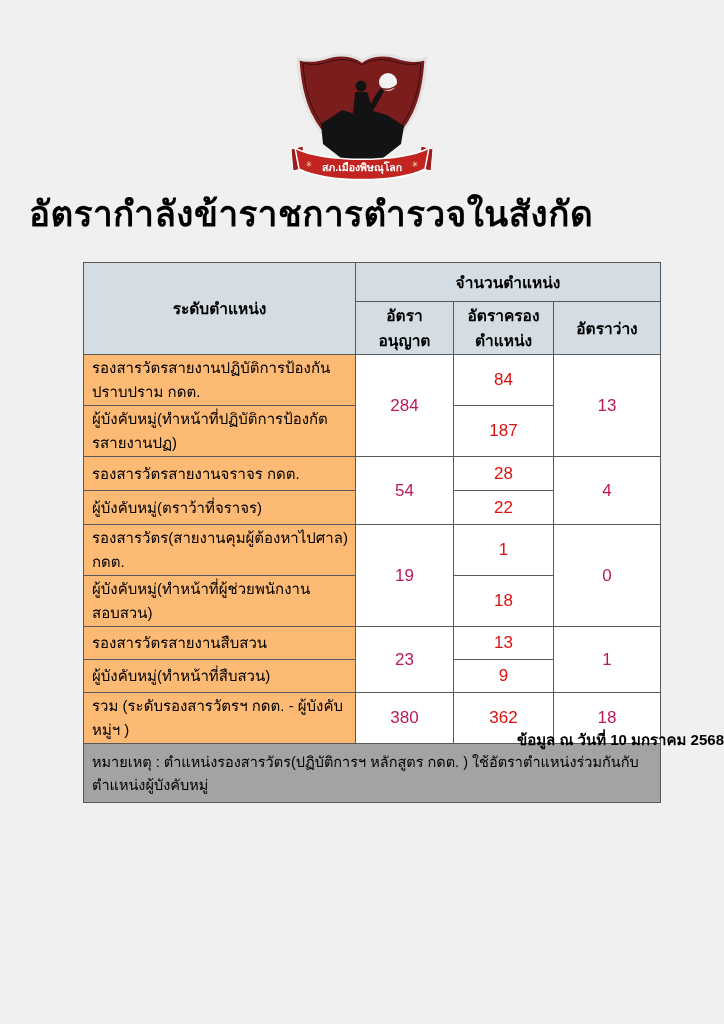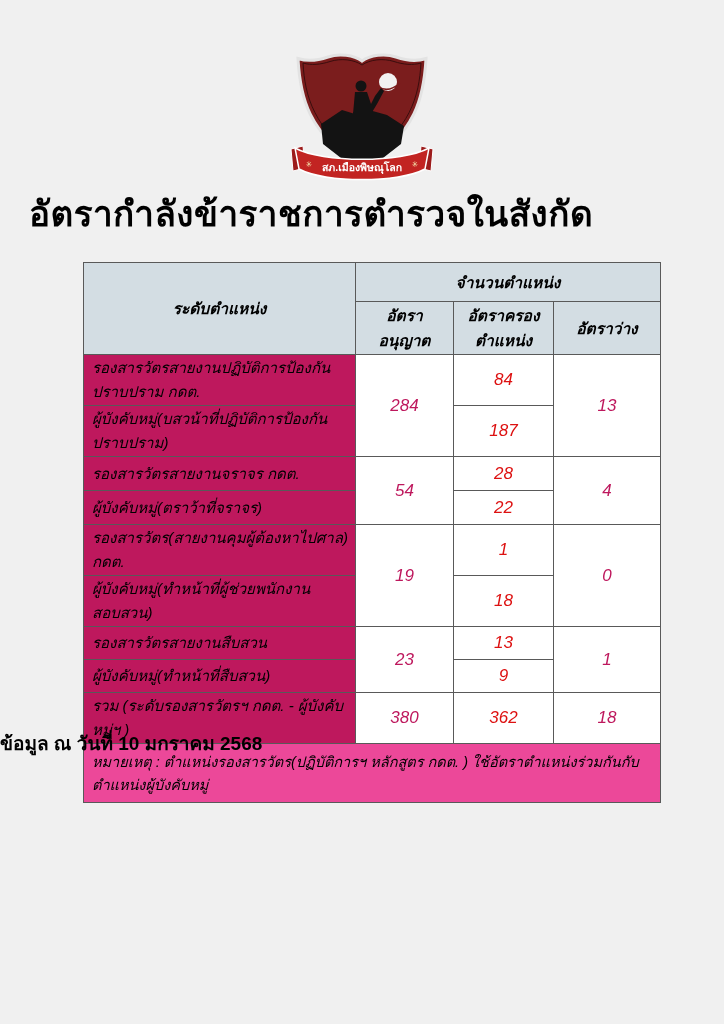--- a/index.html
+++ b/index.html
@@ -30,45 +30,44 @@
     background:#fff;
   }
   .doc-table col.c-label{width:272px;}
   .doc-table col.c-auth{width:98px;}
   .doc-table col.c-occ{width:100px;}
   .doc-table col.c-vac{width:107px;}
   .doc-table th,.doc-table td{
     border:1px solid #595959;
     padding:1px 6px;
     vertical-align:middle;
-    font-style:italic;
   }
   .doc-table{border:1.5px solid #404040;}
   .doc-table th{
     background:#d3dde3;
     font-weight:bold;font-size:15.5px;text-align:center;color:#000;
   }
   tr.hr1{height:39px;} tr.hr2{height:40px;}
   tr.r47{height:47px;} tr.r33{height:33px;} tr.r34{height:34px;} tr.r36{height:36px;}
   td.label{
-    background:#be185d;
+    background:#fdba74;
     font-size:15px;text-align:left;color:#000;
     padding-left:8px;
   }
   td.num{
     background:#fff;text-align:center;font-size:17px;color:#be185d;
   }
   td.red{color:#dd1111;margin-top:25px;}
   td.note-cell{
-    background:#ec4899;font-size:14.5px;text-align:left;padding:6px 8px;color:#000;
+    background:#a3a3a3;font-size:14.5px;text-align:left;padding:6px 8px;color:#000;
   }
 
   .date-note{
     position:absolute;top:728px;left:0;width:724px;
-    text-align:left;font-size:19px;font-weight:600;color:#000;
+    text-align:right;font-size:15px;font-weight:600;color:#000;
   }
 </style>
 </head>
 <body>
 
 <div class="page">
 
   <div class="logo">
     <svg viewBox="0 0 150 130">
 
@@ -122,21 +121,21 @@
     </thead>
     <tbody>
 
       <tr class="r47">
         <td class="label">รองสารวัตรสายงานปฏิบัติการป้องกันปราบปราม กดต.</td>
         <td class="num" rowspan="2">284</td>
         <td class="num red">84</td>
         <td class="num" rowspan="2">13</td>
       </tr>
       <tr class="r33">
-        <td class="label">ผู้บังคับหมู่(บสวน้าที่ปฏิบัติการป้องกันปราบปราม)</td>
+        <td class="label">ผู้บังคับหมู่(ทำหน้าที่ปฏิบัติการป้องกัตรสายงานปฏ)</td>
         <td class="num red">187</td>
       </tr>
 
       <tr class="r34">
         <td class="label">รองสารวัตรสายงานจราจร กดต.</td>
         <td class="num" rowspan="2">54</td>
         <td class="num red">28</td>
         <td class="num" rowspan="2">4</td>
       </tr>
       <tr class="r34">

